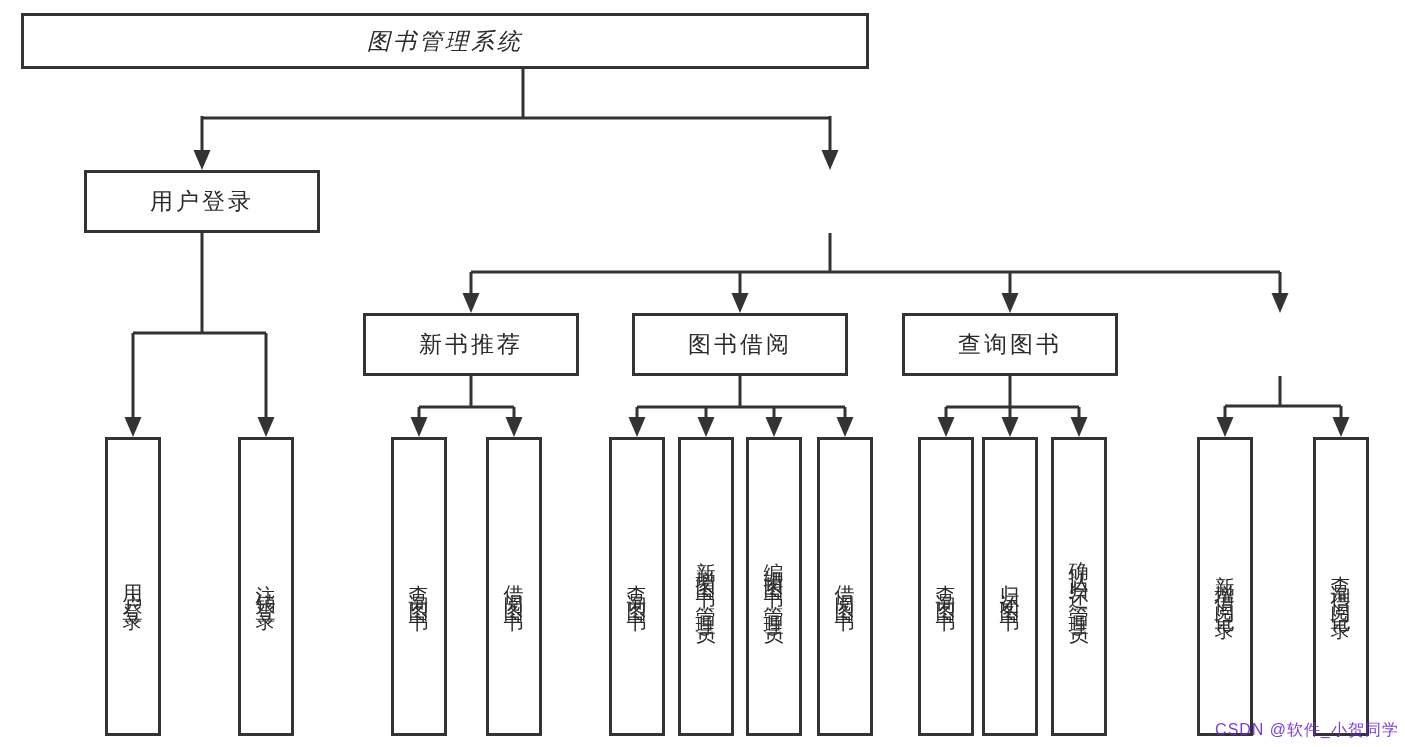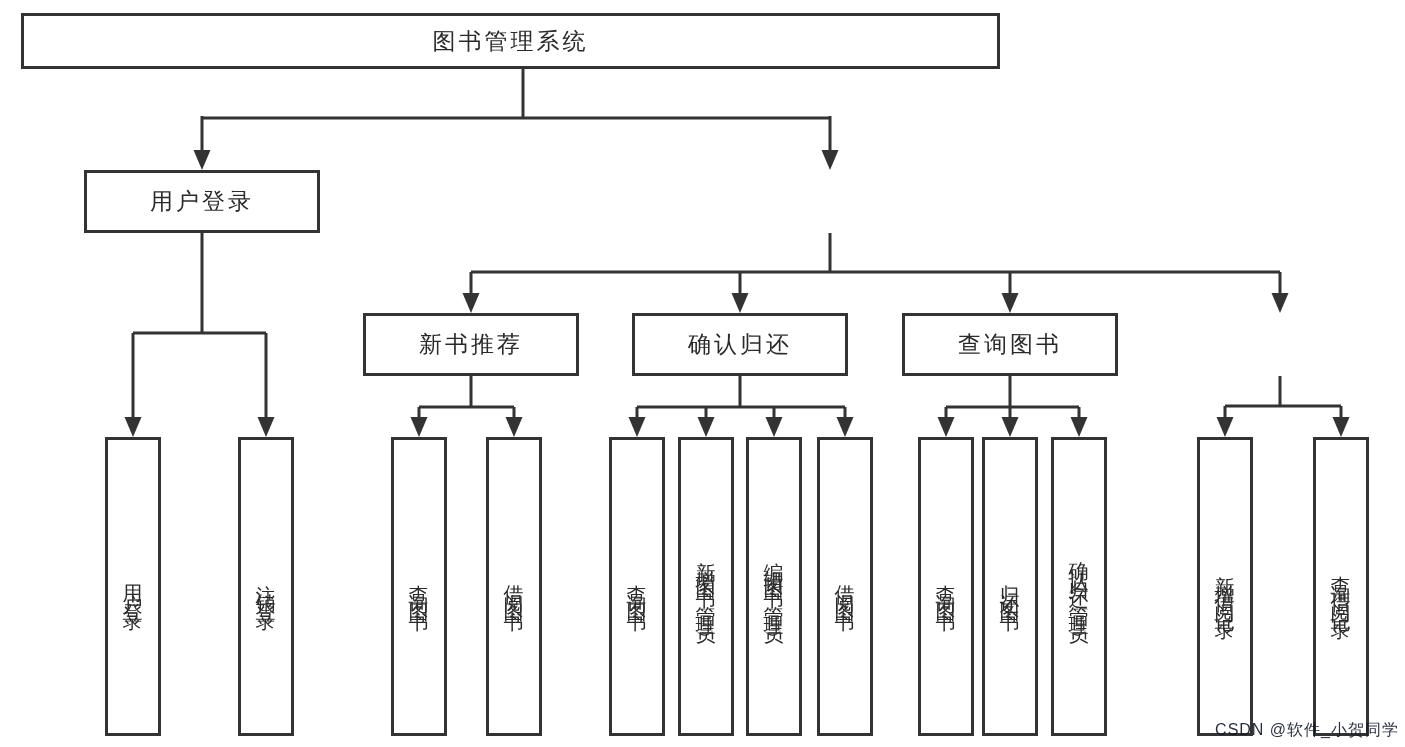--- a/index.html
+++ b/index.html
@@ -44,21 +44,21 @@
     writing-mode: vertical-rl;
     text-orientation: mixed;
     font-size: 20px;
     line-height: 1;
     letter-spacing: 9px;
     color: #2a2a2a;
     white-space: nowrap;
   }
 
   
-  .n-root { left: 21px;  top: 13px;  width: 979px; height: 56px; }
+  .n-root { left: 21px;  top: 13px;  width: 848px; height: 56px; font-style: italic; }
   .n-login{ left: 84px;  top: 170px; width: 236px;  height: 63px; }
   .n-mgmt { left: 712px; top: 170px; width: 236px;  height: 63px; }
 
   .lvl3   { top: 313px; width: 216px; height: 63px; }
   .n-nb   { left: 363px; }
   .n-bb   { left: 632px; }
   .n-cb   { left: 902px; }
   .n-br   { left: 1172px; }
 
   .leaf   { top: 437px; width: 56px; height: 299px; }
@@ -75,21 +75,21 @@
   .lf-11 { left: 1051px; }
   .lf-12 { left: 1197px; }
   .lf-13 { left: 1313px; }
 
   .watermark {
     position: absolute;
     right: 6px;
     bottom: 6px;
     font-size: 16px;
     letter-spacing: 1px;
-    color: #0f172a;
+    color: #6d28d9;
     opacity: 0.9;
     white-space: nowrap;
   }
 </style>
 </head>
 <body>
 
 <div class="canvas">
 
   <svg class="connectors" viewBox="0 0 1405 747" aria-hidden="true">
@@ -133,21 +133,21 @@
   </div>
 
   <div class="node n-login">
     <span class="hlabel">用户登录</span>
   </div>
 
   <div class="node lvl3 n-nb">
     <span class="hlabel">新书推荐</span>
   </div>
   <div class="node lvl3 n-bb">
-    <span class="hlabel">确认归还</span>
+    <span class="hlabel">图书借阅</span>
   </div>
   <div class="node lvl3 n-cb">
     <span class="hlabel">查询图书</span>
   </div>
 
   <div class="node leaf lf-1">
     <span class="vlabel">用户登录</span>
   </div>
   <div class="node leaf lf-2">
     <span class="vlabel">注销登录</span>

